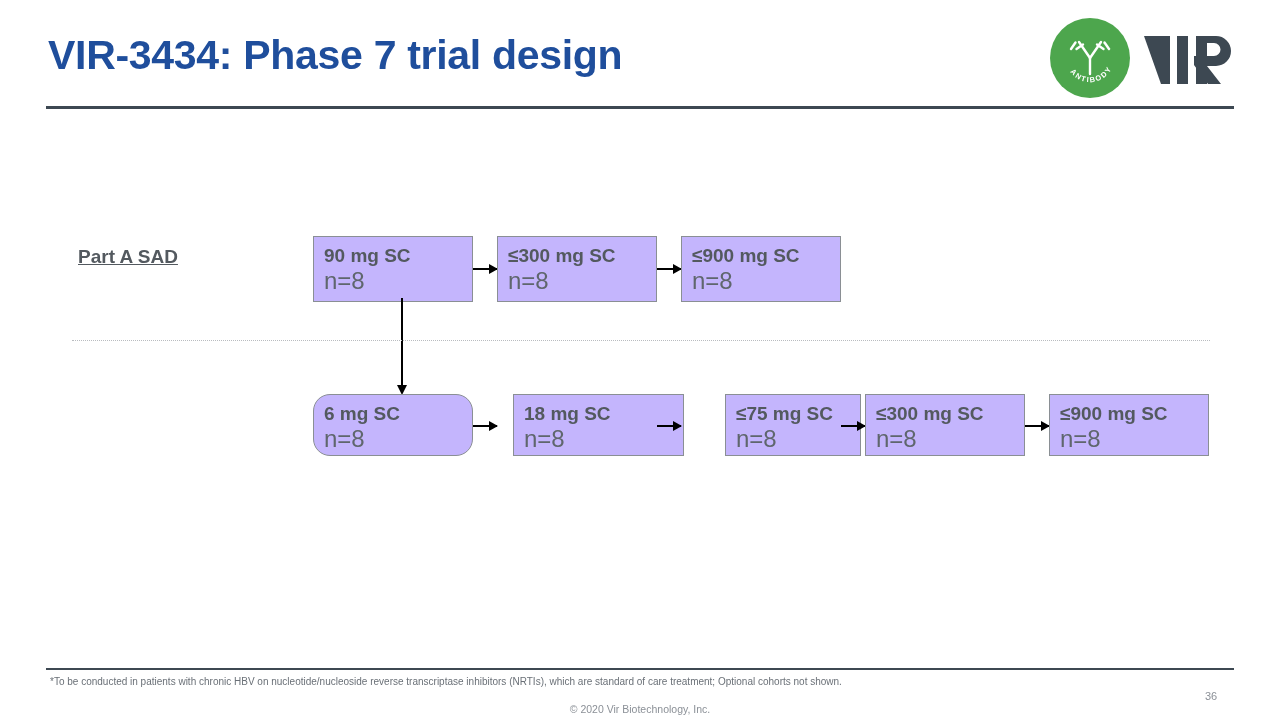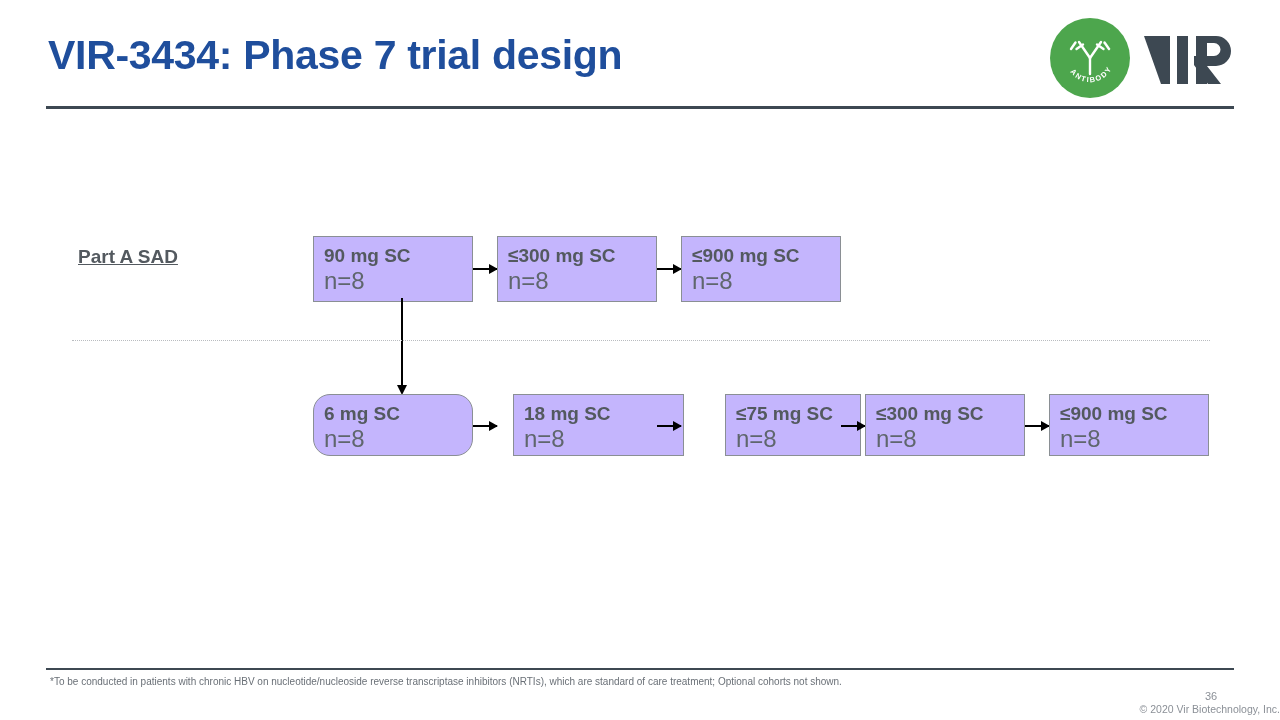--- a/index.html
+++ b/index.html
@@ -151,21 +151,21 @@
     top: 676px;
     font-size: 10px;
     color: #6a7077;
     white-space: nowrap;
   }
   #copyright {
     position: absolute;
     left: 0;
     top: 703px;
     width: 1280px;
-    text-align: right;
+    text-align: center;
     font-size: 10.5px;
     color: #8b9097;
   }
   #page-number {
     position: absolute;
     left: 1205px;
     top: 690px;
     font-size: 11px;
     color: #8b9097;
   }

